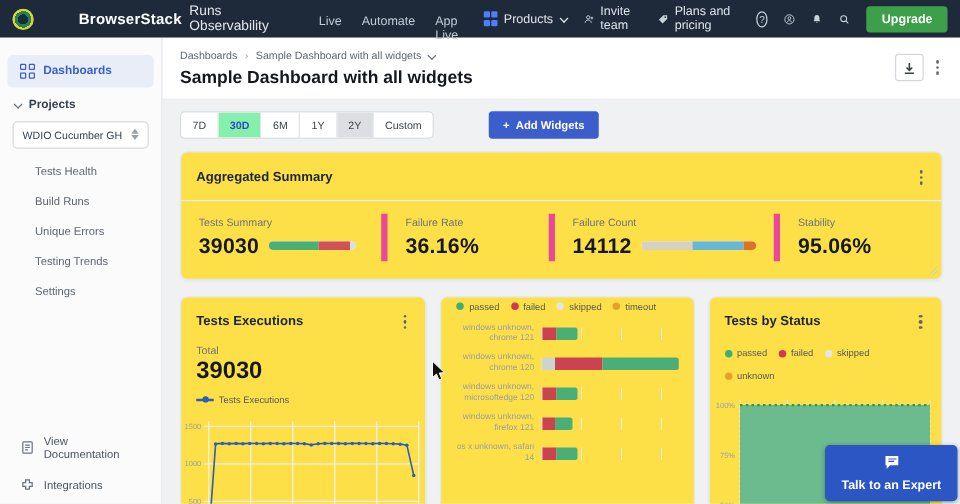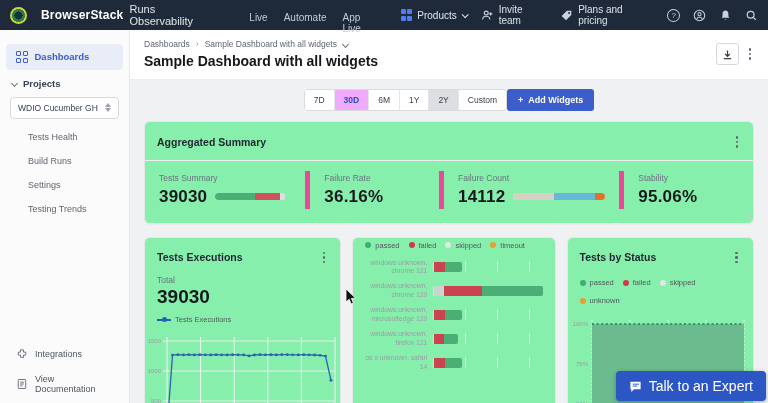--- a/index.html
+++ b/index.html
@@ -3,21 +3,21 @@
 <meta charset="utf-8">
 <style>
   * { margin:0; padding:0; box-sizing:border-box; }
   html,body { width:768px; height:403px; overflow:hidden; font-family:"Liberation Sans", sans-serif; background:#f0f1f3; }
   .app { position:relative; width:768px; height:403px; overflow:hidden; }
 
   
   .topnav { position:absolute; top:0; left:0; right:0; height:30px; background:#1e2a3a; display:flex; align-items:center; padding:0 10px; gap:14px; z-index:30; }
   .logo { width:17px; height:17px; border-radius:50%; flex:0 0 auto;
     background:radial-gradient(circle at 50% 50%, #12303e 0 34%, #2f7d4e 34% 55%, #cfd63e 55% 72%, #df5a2b 72% 100%); }
-  .brand { color:#fff; font-weight:bold; font-size:12px; letter-spacing:.2px; }
+  .brand { color:#fff; font-weight:bold; font-size:12px; letter-spacing:.2px;margin-left:22px; }
   .prodname { color:#e3e7ec; font-size:11px; margin-left:-8px; }
   .nav-links { display:flex; gap:16px; margin-left:14px;margin-top:16px; }
   .nav-link { color:#c3ccd6; font-size:10px; cursor:pointer; }
   .products { display:flex; align-items:center; gap:5px; color:#dfe5eb; font-size:10px; margin-left:6px; cursor:pointer; }
   .gridicon { display:grid; grid-template-columns:5px 5px; grid-gap:1.5px; }
   .gridicon i { width:5px; height:5px; background:#4f7df9; border-radius:1px; }
   .chev { width:5px; height:5px; border-right:1.4px solid currentColor; border-bottom:1.4px solid currentColor; display:inline-block; transform:rotate(45deg) translateY(-1px); }
   .topnav-right { margin-left:auto; display:flex; align-items:center; gap:13px; }
   .tn-item { display:flex; align-items:center; gap:5px; color:#dde3ea; font-size:10px; cursor:pointer; }
   .tn-icon { width:13px; height:13px; color:#c9d2db; }
@@ -49,30 +49,30 @@
   .crumb-sep { color:#9aa0a6; }
   .page-title { font-size:14px; font-weight:bold; color:#14171c; margin-top:4px; }
   .hdr-actions { display:flex; align-items:flex-start; gap:7px; padding-top:4px; }
   .dl-btn { width:23px; height:22px; border:1px solid #d4d7dc; background:#fff; border-radius:3px; display:flex; align-items:center; justify-content:center; cursor:pointer; color:#3c4248; }
   .share-btn { background:#3b5ecc; color:#fff; border:none; border-radius:3px; font-size:10px; font-weight:bold; padding:5px 16px; cursor:pointer; }
   .kebab { display:flex; flex-direction:column; gap:2px; padding:5px 3px; cursor:pointer; }
   .kebab i { width:2.5px; height:2.5px; background:#5f6670; border-radius:50%; }
 
   
   .body-area { padding:9px 14px 0; }
-  .toolbar { display:flex; justify-content:center; align-items:center; }
+  .toolbar { display:flex; justify-content:flex-start; align-items:center;gap:44px; }
   .range-group { display:flex; background:#fff; border:1px solid #d7dade; border-radius:4px; overflow:hidden; }
   .range-tab { font-size:8.5px; color:#3c4248; padding:5px 9px; border-right:1px solid #e2e4e8; cursor:pointer; background:#fff; }
   .range-tab:last-child { border-right:none; }
-  .range-tab.active { background:#f0abfc; color:#2c4bc4; font-weight:bold; }
+  .range-tab.active { background:#86efac; color:#2c4bc4; font-weight:bold; }
   .range-tab.dim { background:#dcdee1; }
   .add-widgets { background:#3b5ecc; color:#fff; border:none; border-radius:3px; font-size:9px; font-weight:bold; padding:6px 11px; cursor:pointer; display:flex; gap:5px; align-items:center; }
 
   
-  .card { background:#86efac; border:1px solid #e5e6e9; border-radius:6px; box-shadow:0 1px 1px rgba(0,0,0,.03); }
+  .card { background:#fde047; border:1px solid #e5e6e9; border-radius:6px; box-shadow:0 1px 1px rgba(0,0,0,.03); }
   .agg-card { margin-top:10px; position:relative; }
   .card-head { display:flex; justify-content:space-between; align-items:center; padding:9px 12px 7px; }
   .card-title { font-size:10.5px; font-weight:bold; color:#1f2530; }
   .agg-stats { display:grid; grid-template-columns:1.2fr 1fr 1.15fr 1fr; border-top:1px solid #efeff1; padding:10px 0 14px; }
   .stat { padding:2px 14px; }
   .stat + .stat { border-left:5px solid #ec4899; }
   .stat-label { font-size:8.5px; color:#6b7280; margin-bottom:4px; }
   .stat-row { display:flex; align-items:center; gap:8px; }
   .stat-value { font-size:17px; font-weight:bold; color:#15181d; letter-spacing:.2px; }
   .minibar { height:7px; border-radius:4px; overflow:hidden; display:flex; background:#eee; }
@@ -98,22 +98,22 @@
   .pbar-track { flex:1; height:10px; display:flex; align-items:center; border-left:1px solid #d9dbde;
      background-image:repeating-linear-gradient(to right, transparent 0 31px, #ececee 31px 32px); }
   .pbar-track i { height:10px; display:block; }
   .seg-skipped { background:#ccd4d0; border-radius:2px 0 0 2px; }
   .seg-failed { background:#cb4350; }
   .seg-passed { background:#4cae77; border-radius:0 2px 2px 0; }
 
   .chart-svg { display:block; }
 
   
-  .chat-btn { position:absolute; right:2px; bottom:2px; background:#2b56c4; color:#fff; font-size:14px; font-weight:normal;
-    padding:7px 13px; border:none; border-radius:4px; display:flex; align-items:center; gap:7px; cursor:pointer; z-index:40; box-shadow:0 1px 4px rgba(0,0,0,.3); }
+  .chat-btn { position:absolute; right:2px; bottom:2px; background:#2b56c4; color:#fff; font-size:10px; font-weight:bold;
+    padding:7px 13px; border:none; border-radius:4px; display:flex; align-items:center; gap:7px; cursor:pointer; z-index:40; box-shadow:0 1px 4px rgba(0,0,0,.3);flex-direction:column; }
   .chat-ic { width:13px; height:13px; }
 
   
   .cursor { position:absolute; left:344px; top:288px; z-index:50; pointer-events:none; }
 </style>
 </head>
 <body>
 
 <div class="app">
 
@@ -158,20 +158,21 @@
           <path d="M4.5 12.5c.6-1.8 1.9-2.7 3.5-2.7s2.9.9 3.5 2.7"></path>
         </svg>
       <svg class="tn-icon" viewBox="0 0 16 16" fill="currentColor">
           <path d="M8 1.8c-2.3 0-3.6 1.8-3.6 4v3l-1.2 2h9.6l-1.2-2v-3c0-2.2-1.3-4-3.6-4Z"></path>
           <path d="M6.8 12.2a1.3 1.3 0 0 0 2.4 0Z"></path>
         </svg>
       <svg class="tn-icon" viewBox="0 0 16 16" fill="none" stroke="currentColor" stroke-width="1.5">
           <circle cx="7" cy="7" r="4.2"></circle>
           <path d="m10.3 10.3 3.2 3.2"></path>
         </svg>
+      <button class="upgrade">Upgrade</button>
     </div>
   </div>
 
   <div class="sidebar">
     <div class="side-item active">
       <span class="dash-icon">
           <i></i>
           <i></i>
           <i></i>
           <i></i>
@@ -184,35 +185,36 @@
     </div>
     <div class="proj-select">
       <span>WDIO Cucumber GH</span>
       <span class="stepper">
           <span class="tri-up"></span>
           <span class="tri-dn"></span>
         </span>
     </div>
     <div class="sub-item">Tests Health</div>
     <div class="sub-item">Build Runs</div>
+    <div class="sub-item">Unique Errors</div>
+    <div class="sub-item">Testing Trends</div>
     <div class="sub-item">Settings</div>
-    <div class="sub-item">Testing Trends</div>
     <div class="side-bottom">
-      <div class="side-item">
-        <svg class="side-svg" viewBox="0 0 16 16" fill="none" stroke="currentColor" stroke-width="1.3">
-            <path d="M6 2.5h4v3h3v4h-3v3H6v-3H3v-4h3v-3Z"></path>
-          </svg>
-        <span>Integrations</span>
-      </div>
       <div class="side-item">
         <svg class="side-svg" viewBox="0 0 16 16" fill="none" stroke="currentColor" stroke-width="1.3">
             <rect x="3" y="2" width="10" height="12" rx="1"></rect>
             <path d="M5.5 5.5h5M5.5 8h5M5.5 10.5h3"></path>
           </svg>
         <span>View Documentation</span>
+      </div>
+      <div class="side-item">
+        <svg class="side-svg" viewBox="0 0 16 16" fill="none" stroke="currentColor" stroke-width="1.3">
+            <path d="M6 2.5h4v3h3v4h-3v3H6v-3H3v-4h3v-3Z"></path>
+          </svg>
+        <span>Integrations</span>
       </div>
     </div>
   </div>
 
   <div class="content">
     <div class="page-header">
       <div>
         <div class="crumbs">
           <span class="crumb">Dashboards</span>
           <span class="crumb-sep">›</span>

